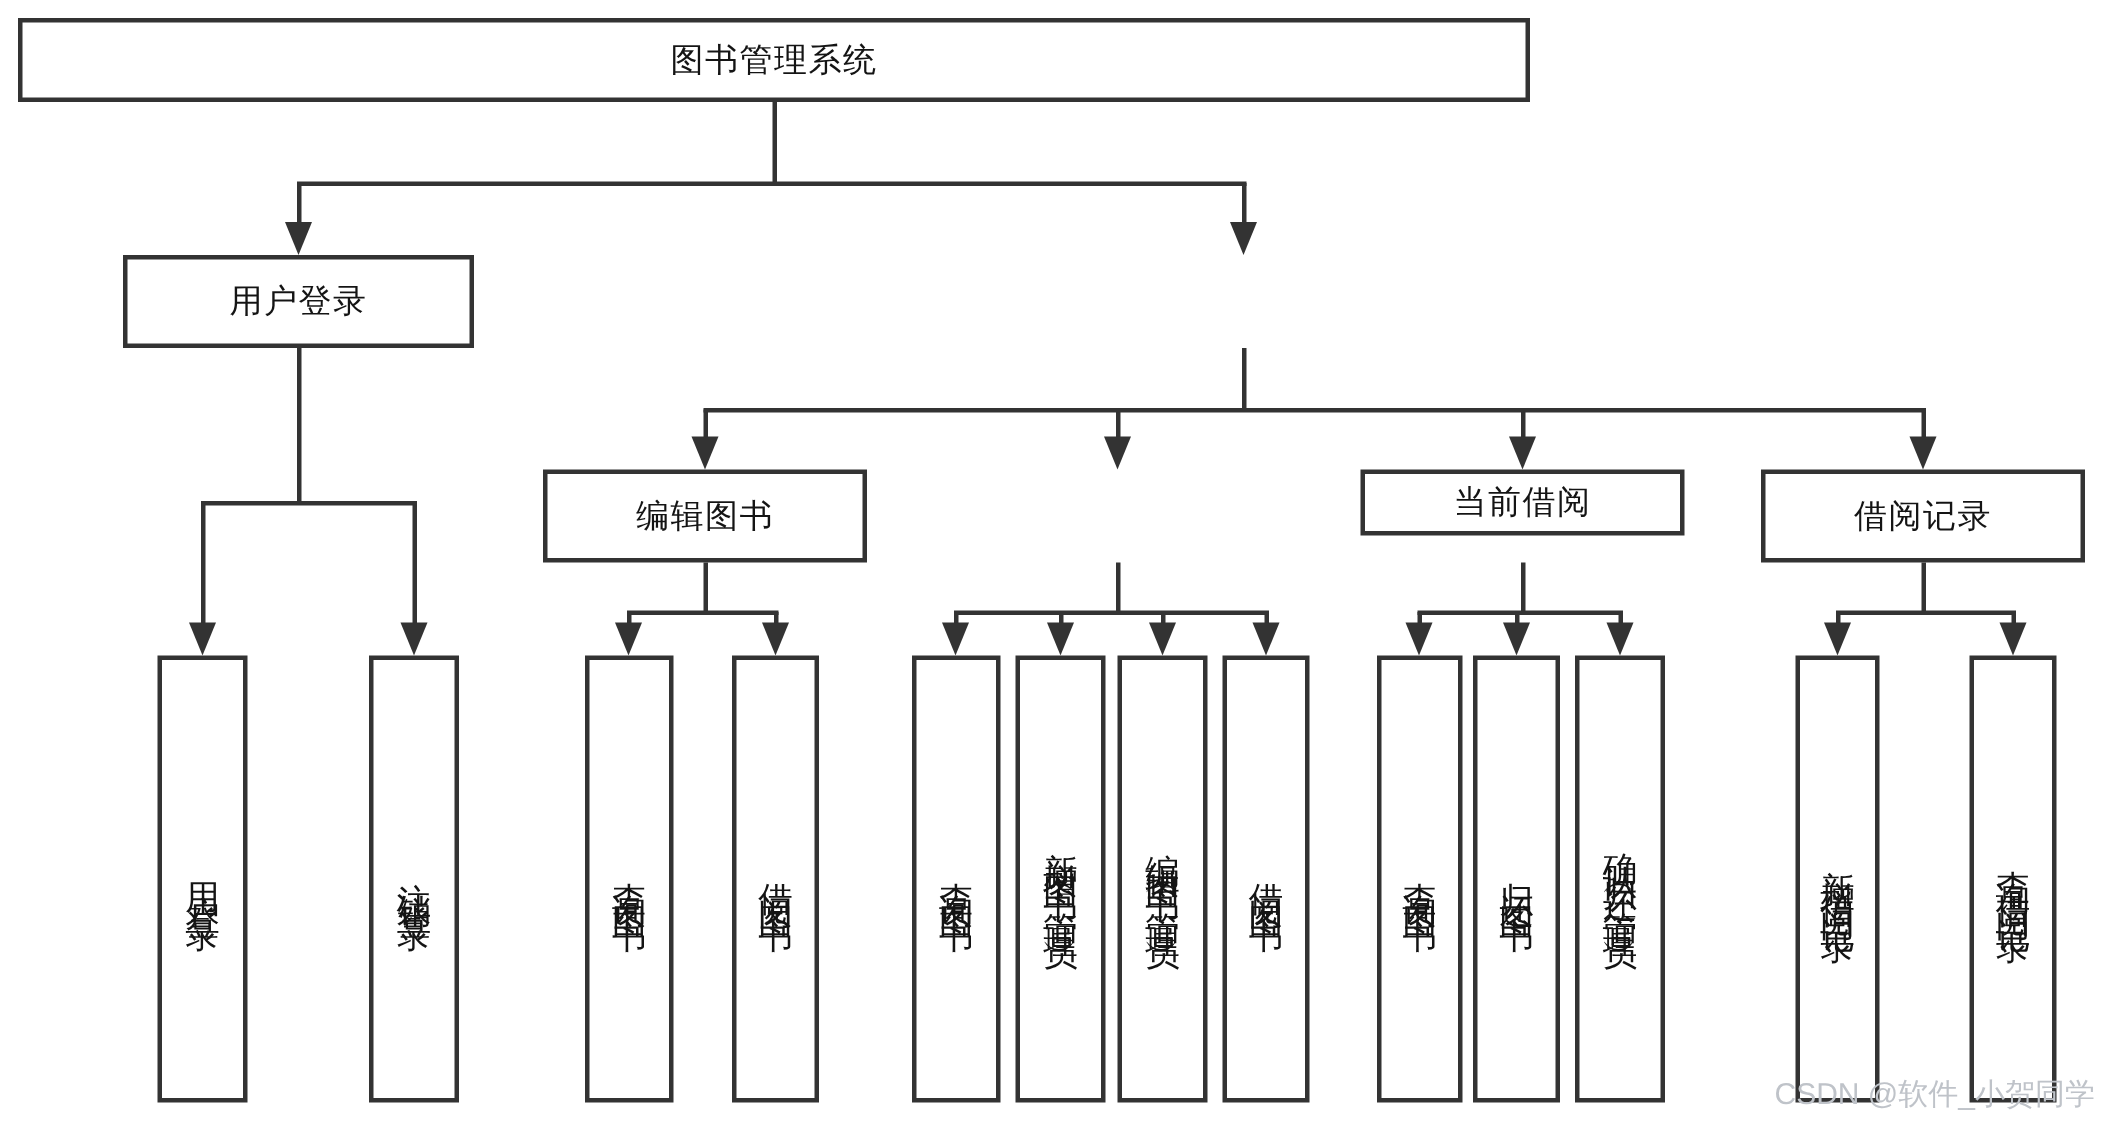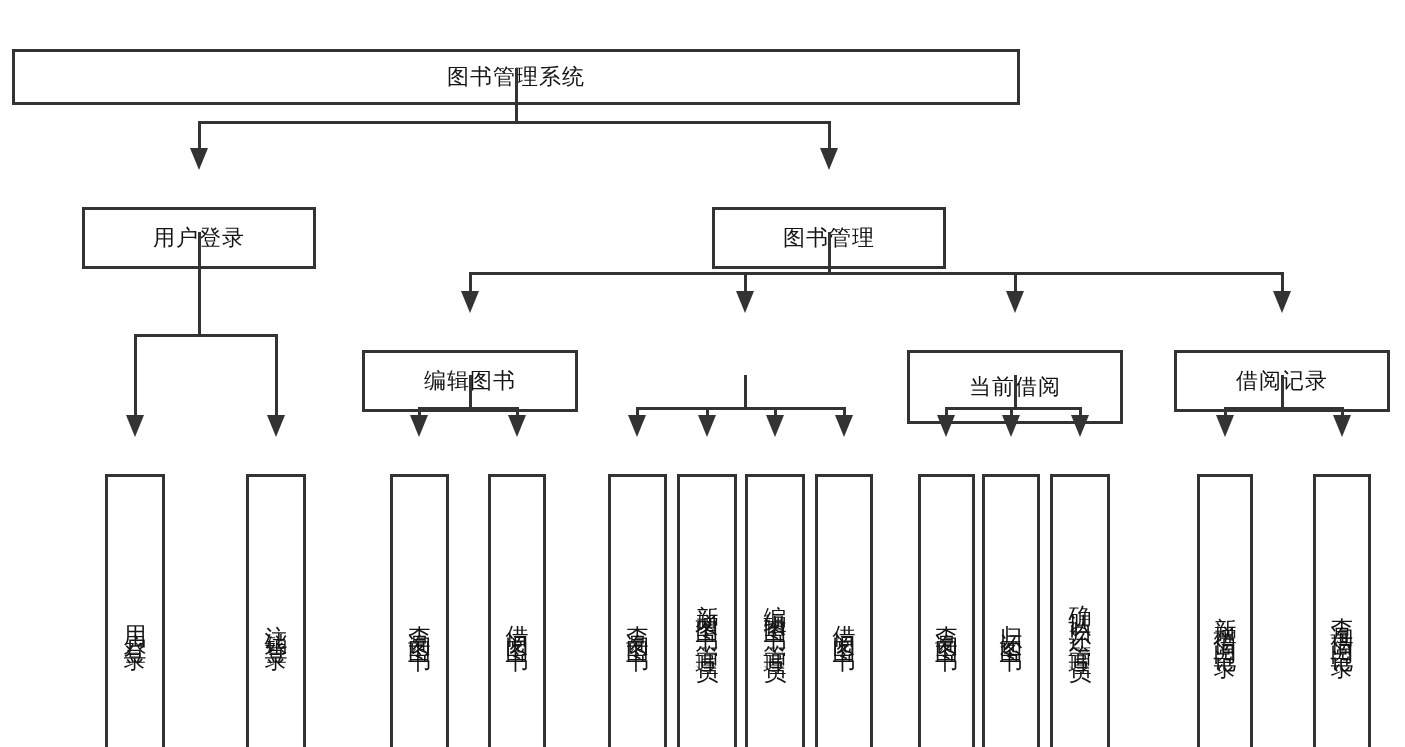--- a/index.html
+++ b/index.html
@@ -12,21 +12,20 @@
   }
   .box{
     position:absolute;
     box-sizing:border-box;
     border:3px solid var(--line,#333333);
     background:#ffffff;
     color:var(--text,#141414);
     display:flex;
     align-items:center;
     justify-content:center;
-    margin-top:37px;
   }
   .hbox{
     font-size:22px;
     letter-spacing:1px;
     white-space:nowrap;
   }
   .vbox{
     writing-mode:vertical-rl;
     text-orientation:mixed;
     font-size:23px;
@@ -60,44 +59,44 @@
   }
 </style>
 </head>
 <body>
 
 <div id="stage">
 
   <div class="box hbox" style="left:12px;top:12px;width:1008px;height:56px">图书管理系统</div>
 
   <div class="box hbox" style="left:82px;top:170px;width:234px;height:62px">用户登录</div>
-  <div class="box hbox" style="left:712px;top:170px;width:234px;height:62px">图书管理</div>
 
   <div class="box hbox" style="left:362px;top:313px;width:216px;height:62px">编辑图书</div>
-  <div class="box hbox" style="left:907px;top:313px;width:216px;height:74px">当前借阅</div>
+  <div class="box hbox" style="left:907px;top:313px;width:216px;height:44px">当前借阅</div>
   <div class="box hbox" style="left:1174px;top:313px;width:216px;height:62px">借阅记录</div>
 
   <div class="box vbox" style="left:105px;top:437px;width:60px;height:298px">用户登录</div>
   <div class="box vbox" style="left:246px;top:437px;width:60px;height:298px">注销登录</div>
 
   <div class="box vbox" style="left:390px;top:437px;width:59px;height:298px">查询图书</div>
   <div class="box vbox" style="left:488px;top:437px;width:58px;height:298px">借阅图书</div>
 
   <div class="box vbox" style="left:608px;top:437px;width:59px;height:298px">查询图书</div>
   <div class="box vbox" style="left:677px;top:437px;width:60px;height:298px">新增图书（管理员）</div>
   <div class="box vbox" style="left:745px;top:437px;width:60px;height:298px">编辑图书（管理员）</div>
   <div class="box vbox" style="left:815px;top:437px;width:58px;height:298px">借阅图书</div>
 
   <div class="box vbox" style="left:918px;top:437px;width:57px;height:298px">查询图书</div>
   <div class="box vbox" style="left:982px;top:437px;width:58px;height:298px">归还图书</div>
   <div class="box vbox" style="left:1050px;top:437px;width:60px;height:298px">确认归还（管理员）</div>
 
   <div class="box vbox" style="left:1197px;top:437px;width:56px;height:298px">新增借阅记录</div>
   <div class="box vbox" style="left:1313px;top:437px;width:58px;height:298px">查询借阅记录</div>
 
+  <div class="watermark">CSDN @软件_小贺同学</div>
 <div class="vline" style="left: 514.5px; top: 68px; height: 54px;"></div>
     <div class="vline" style="left: 197.5px; top: 122px; height: 30px;"></div>
     <div class="vline" style="left: 827.5px; top: 122px; height: 30px;"></div>
     <div class="vline" style="left: 197.5px; top: 232px; height: 104px;"></div>
     <div class="vline" style="left: 133.5px; top: 335px; height: 85px;"></div>
     <div class="vline" style="left: 274.5px; top: 335px; height: 85px;"></div>
     <div class="vline" style="left: 827.5px; top: 232px; height: 42px;"></div>
     <div class="vline" style="left: 468.5px; top: 273px; height: 22px;"></div>
     <div class="vline" style="left: 743.5px; top: 273px; height: 22px;"></div>
     <div class="vline" style="left: 1013.5px; top: 273px; height: 22px;"></div>

